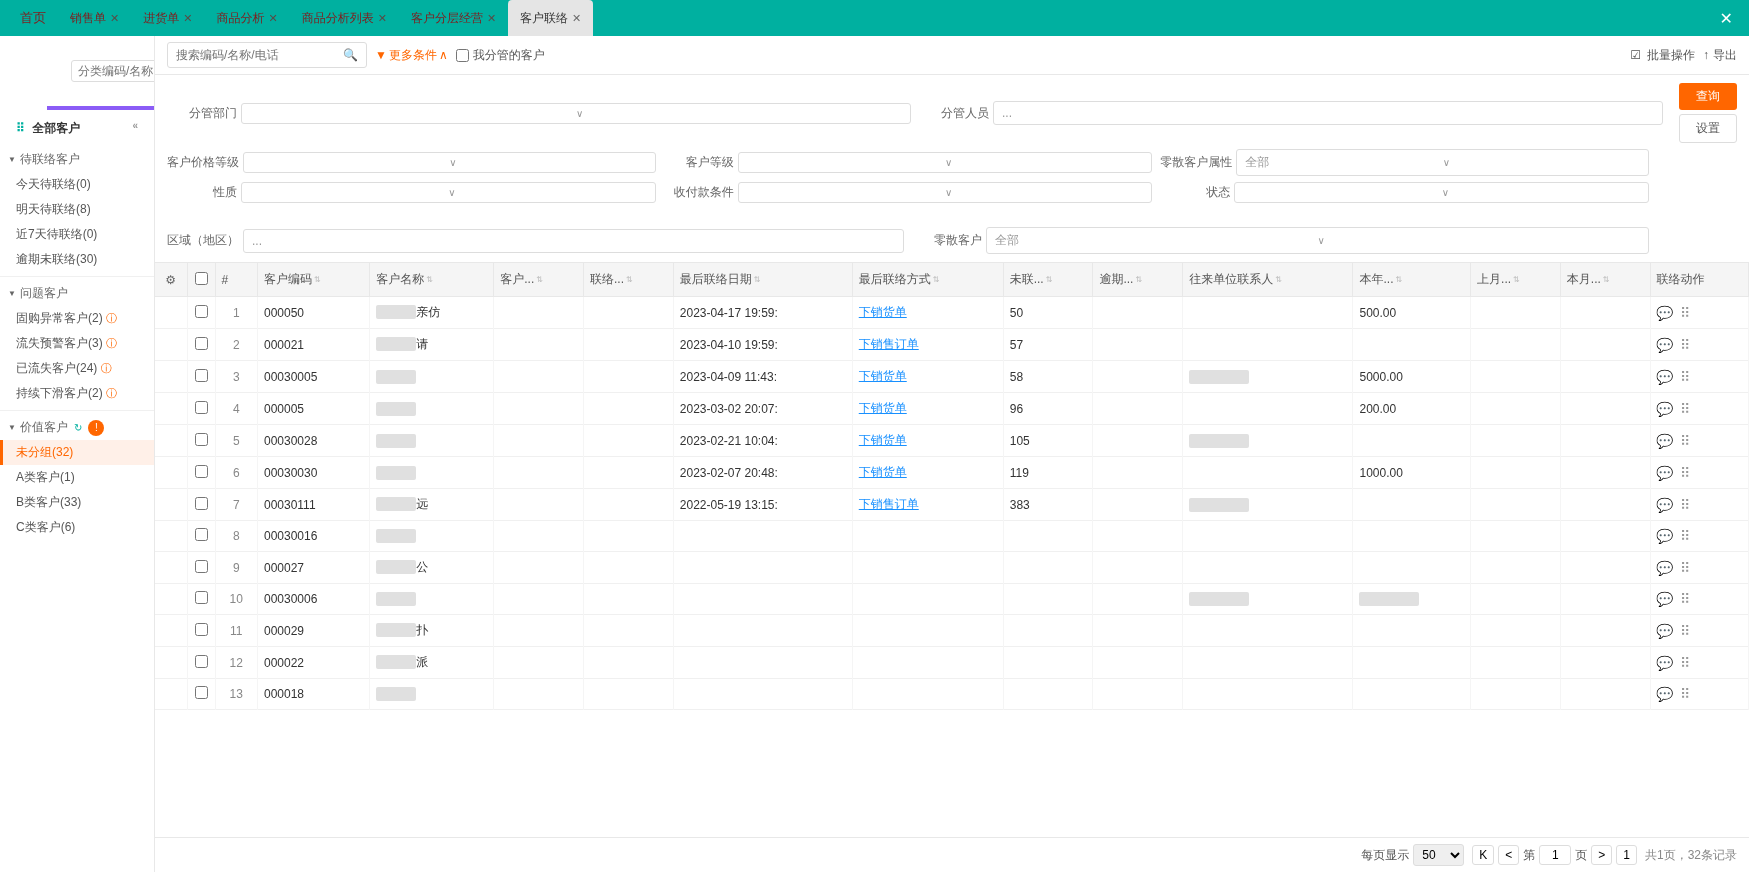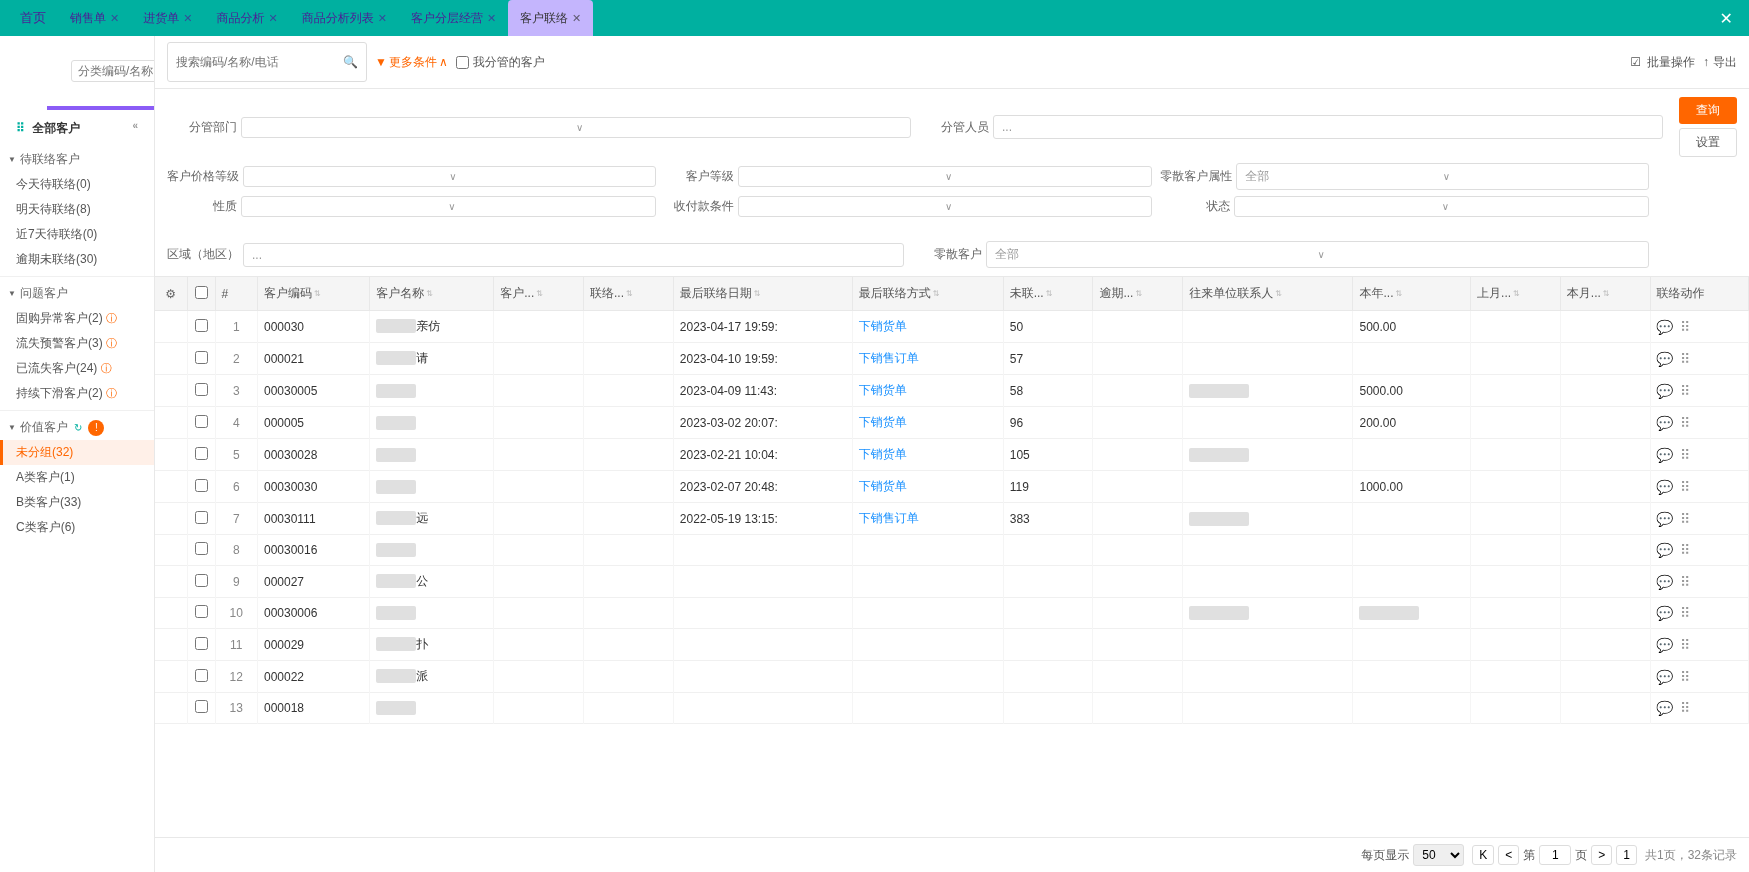--- a/index.html
+++ b/index.html
@@ -16,25 +16,25 @@
     }
     .top-nav .nav-item {
       padding: 0 12px;
       height: 36px;
       line-height: 36px;
       cursor: pointer;
       display: flex;
       align-items: center;
       gap: 4px;
       white-space: nowrap;
-      color: #4c1d95;
+      color: #7f1d1d;
       font-size: 13px;
     }
     .top-nav .nav-item.active {
-      background: #c4b5fd;
+      background: #e5e5e5;
       color: #333;
       border-radius: 4px 4px 0 0;
     }
     .top-nav .nav-item .close-x {
       font-size: 11px;
       opacity: 0.7;
     }
     .top-nav .home {
       padding: 0 12px;
       font-size: 13px;
@@ -134,21 +134,21 @@
       display: flex;
       align-items: center;
       gap: 8px;
       border-bottom: 1px solid #e8e8e8;
     }
     .filter-search {
       display: flex;
       align-items: center;
       border: 1px solid #ddd;
       border-radius: 3px;
-      padding: 12px 8px;
+      padding: 5px 8px;
       width: 200px;
     }
     .filter-search input {
       border: none;
       outline: none;
       font-size: 12px;
       flex: 1;
     }
     .filter-search .s-icon { color: #999; cursor: pointer; }
     .more-conditions {
@@ -291,20 +291,21 @@
     }
     tbody td {
       padding: 7px 6px;
       color: #333;
       white-space: nowrap;
       border-right: 1px solid #f5f5f5;
     }
     .td-link {
       color: #1890ff;
       cursor: pointer;
+      text-decoration: underline;
     }
     .td-blurred {
       background: #e0e0e0;
       border-radius: 2px;
       color: transparent;
       display: inline-block;
       min-width: 60px;
       height: 14px;
     }
     .td-blurred-sm {
@@ -703,21 +704,21 @@
                     <span>联络动作</span>
                   </div>
                 </th>
             </tr>
           </thead>
           <tbody id="table-body">
           <tr>
     <td></td>
     <td class="checkbox-col"><input type="checkbox" style=""></td>
     <td class="num-col">1</td>
-    <td>000030</td>
+    <td>000050</td>
     <td><span class="td-blurred-sm">&nbsp;&nbsp;&nbsp;&nbsp;&nbsp;&nbsp;&nbsp;&nbsp;</span>亲仿</td>
     <td></td>
     <td></td>
     <td>2023-04-17 19:59:</td>
     <td><span class="td-link">下销货单</span></td>
     <td>50</td>
     <td></td>
     <td></td>
     <td>500.00</td>
     <td></td>

